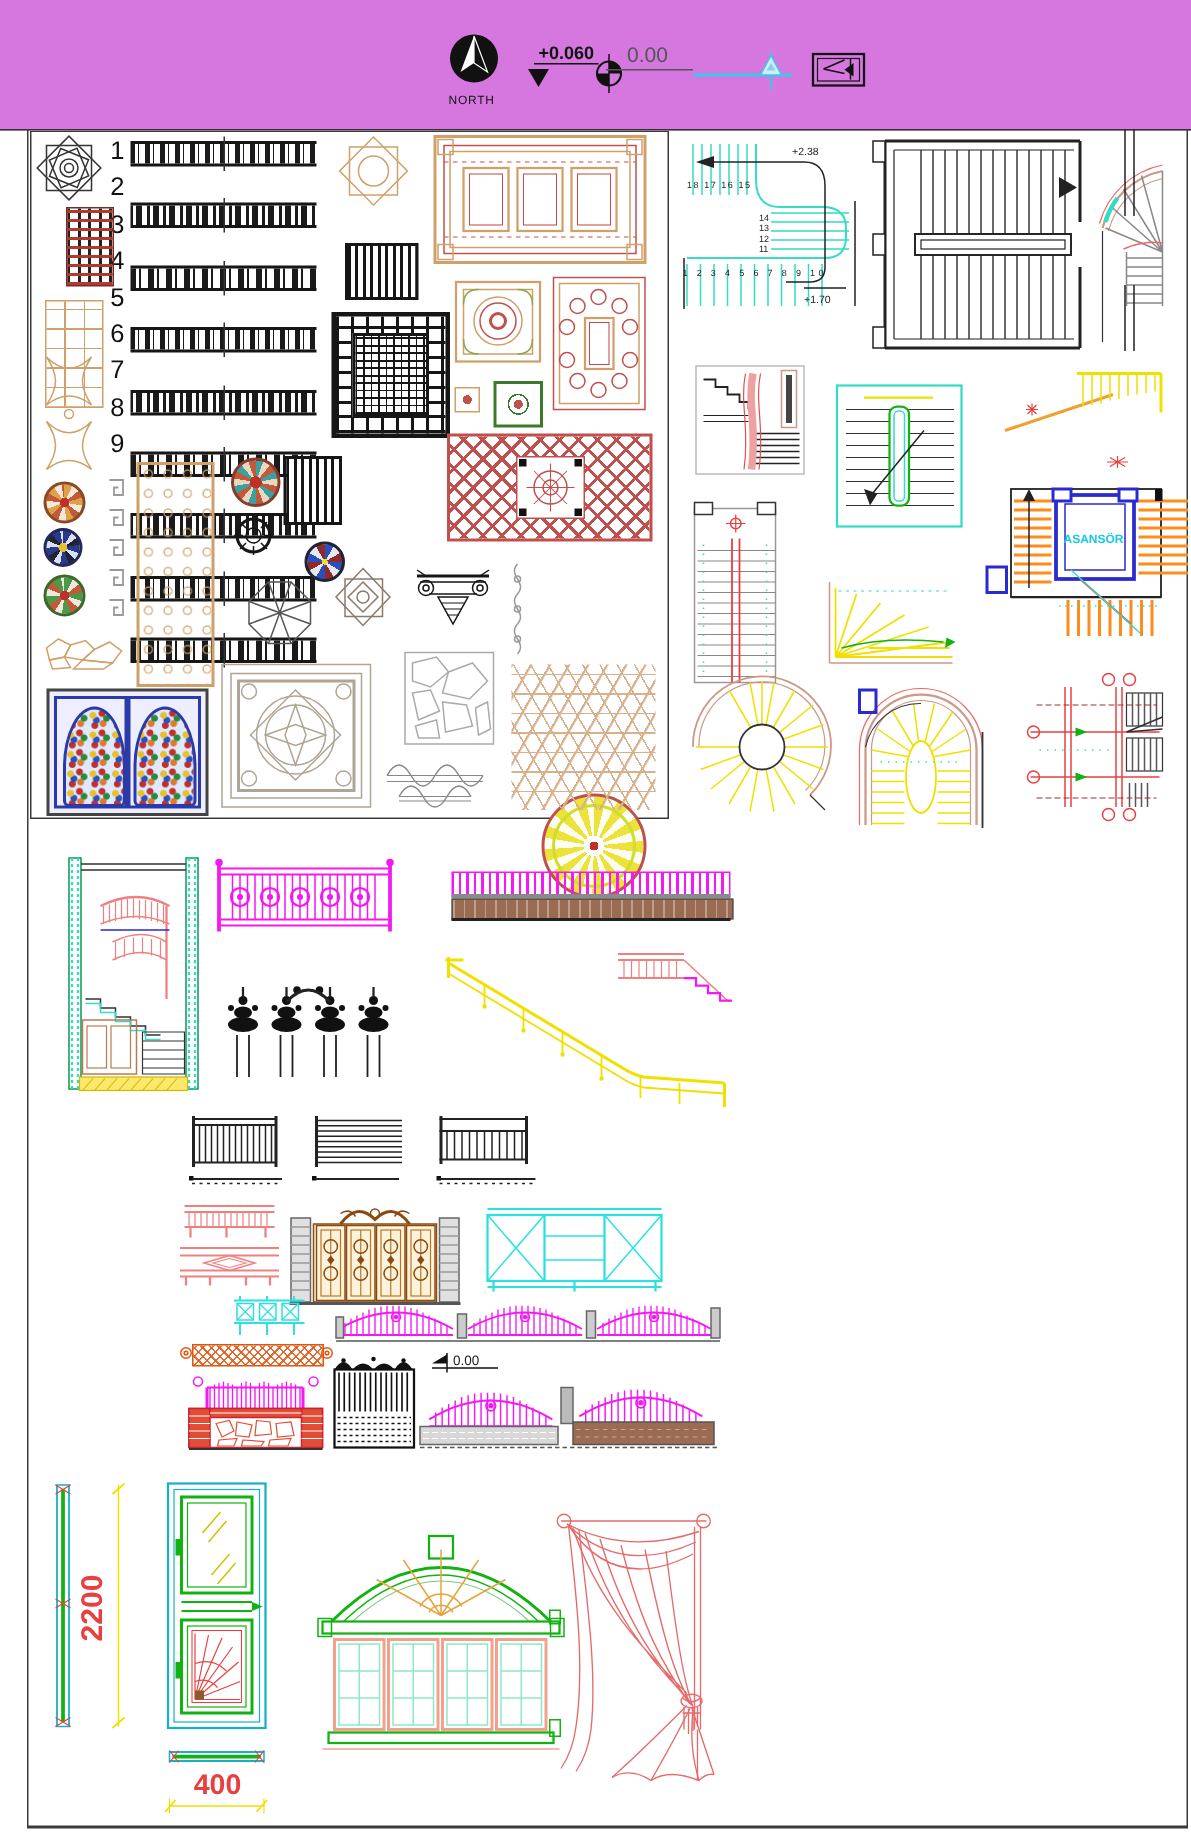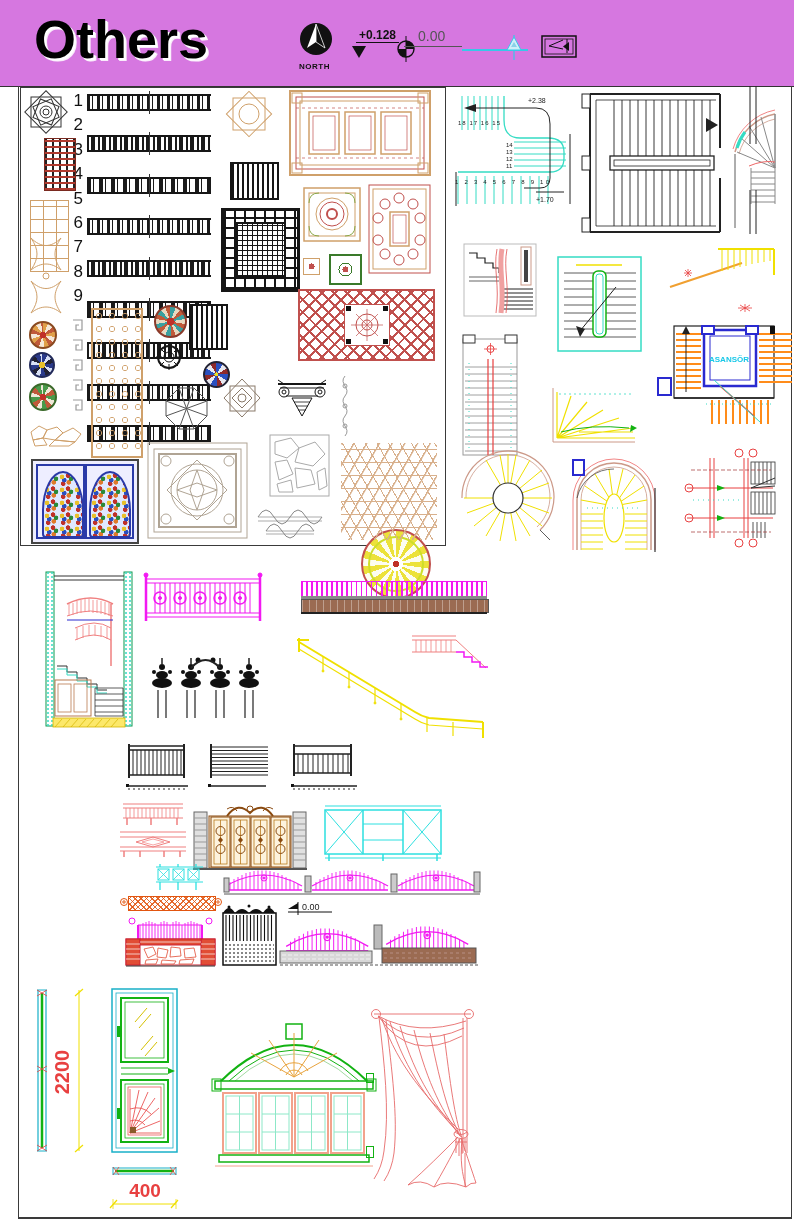--- a/index.html
+++ b/index.html
@@ -4,21 +4,21 @@
 <style>
   html,body{margin:0;padding:0}
   body{width:794px;height:1227px;position:relative;background:#fff;overflow:hidden;
        font-family:"Liberation Sans",sans-serif}
   .abs{position:absolute}
   svg{overflow:visible;display:block}
   .frameline{background:#3a3a3a}
   header{background:#d677e0;border-bottom:1px solid #333}
   .title{font-size:54px;font-weight:bold;color:#000;letter-spacing:0;line-height:1;
          text-shadow:2px 2px 0 #fff,3px 3px 0 rgba(255,255,255,.85)}
-  .northlbl{font-size:8px;font-weight:bold;color:#111;letter-spacing:.5px}
+  .northlbl{font-size:8px;font-weight:normal;color:#111;letter-spacing:.5px}
   .lvl{font-size:12px;font-weight:bold;color:#111;border-bottom:1.6px solid #111;padding:0 3px}
   .ztext{font-size:14px;color:#555}
   .zline{background:#555}
   .panel{border:1.6px solid #3a3a3a;background:#fff}
   .slab{font-size:17px;color:#111;width:18px;text-align:right}
   .strip{position:relative;border-top:2px solid #161616;border-bottom:2px solid #161616;
          background:repeating-linear-gradient(90deg,#1a1a1a 0 3px,#fdfdfd 3px 5px,#1a1a1a 5px 6px,#fdfdfd 6px 10px)}
   .strip.alt{background:repeating-linear-gradient(90deg,#1a1a1a 0 2px,#fdfdfd 2px 4px,#1a1a1a 4px 8px,#fdfdfd 8px 11px)}
   .strip.alt2{background:repeating-linear-gradient(90deg,#1a1a1a 0 4px,#fdfdfd 4px 6px,#1a1a1a 6px 7px,#fdfdfd 7px 12px)}
   .strip::before{content:"";position:absolute;left:50%;top:-5px;height:calc(100% + 10px);width:1px;background:#333}
@@ -87,32 +87,31 @@
                repeating-linear-gradient(-45deg,rgba(226,85,15,.85) 0 1px,transparent 1px 4px)}
   .dimtext{color:#e84040;font-weight:bold}
   .greenmark{border:1.2px solid #12b212}
 </style>
 </head>
 <body>
 
 <div class="abs" style="left:0;top:0;width:794px;height:1227px">
 
   <header class="abs" style="left:0;top:0;width:794px;height:86px">
-    <span class="abs title" style="left:34px;top:12px">Others</span>
 
     <svg class="abs" style="left:296px;top:18px" width="44" height="42" viewBox="0 0 44 42">
       <g fill="none" stroke="none">
         <circle cx="20" cy="21" r="16" fill="#111"></circle>
         <path d="M20 6 L11 30 L20 24 Z" fill="#fff"></path>
         <path d="M20 6 L29 30 L20 24 Z" fill="#111" stroke="#fff" stroke-width="0.8"></path>
       </g>
     </svg>
     <span class="abs northlbl" style="left:299px;top:62px">NORTH</span>
 
-    <span class="abs lvl" style="left:356px;top:28px">+0.128</span>
+    <span class="abs lvl" style="left:356px;top:28px">+0.060</span>
     <svg class="abs" style="left:352px;top:46px" width="16" height="14" viewBox="0 0 16 14">
       <polygon points="0,0 14,0 7,12" fill="#111"></polygon>
     </svg>
 
     <svg class="abs" style="left:396px;top:28px" width="20" height="36" viewBox="0 0 20 36">
       <g fill="none" stroke="#111">
         <circle cx="10" cy="21" r="8" stroke-width="1.4"></circle>
         <path d="M10 13 A8 8 0 0 1 18 21 L10 21 Z" fill="#111" stroke="none"></path>
         <path d="M10 21 L10 29 A8 8 0 0 1 2 21 Z" fill="#111" stroke="none"></path>
         <path d="M10 8 V34" stroke-width="1"></path>

